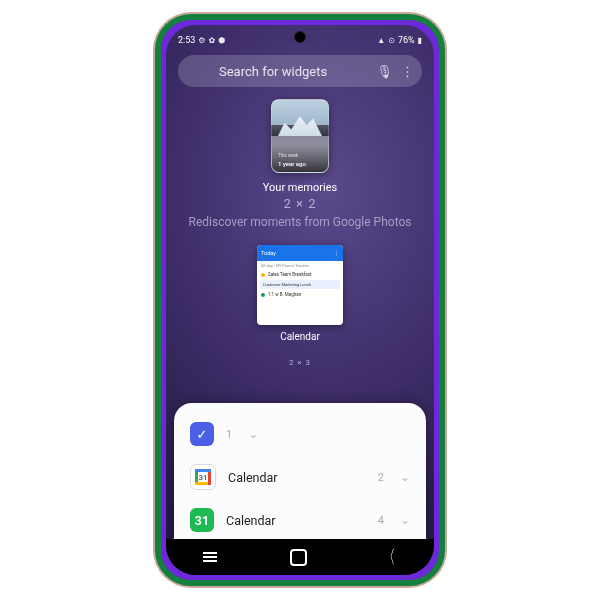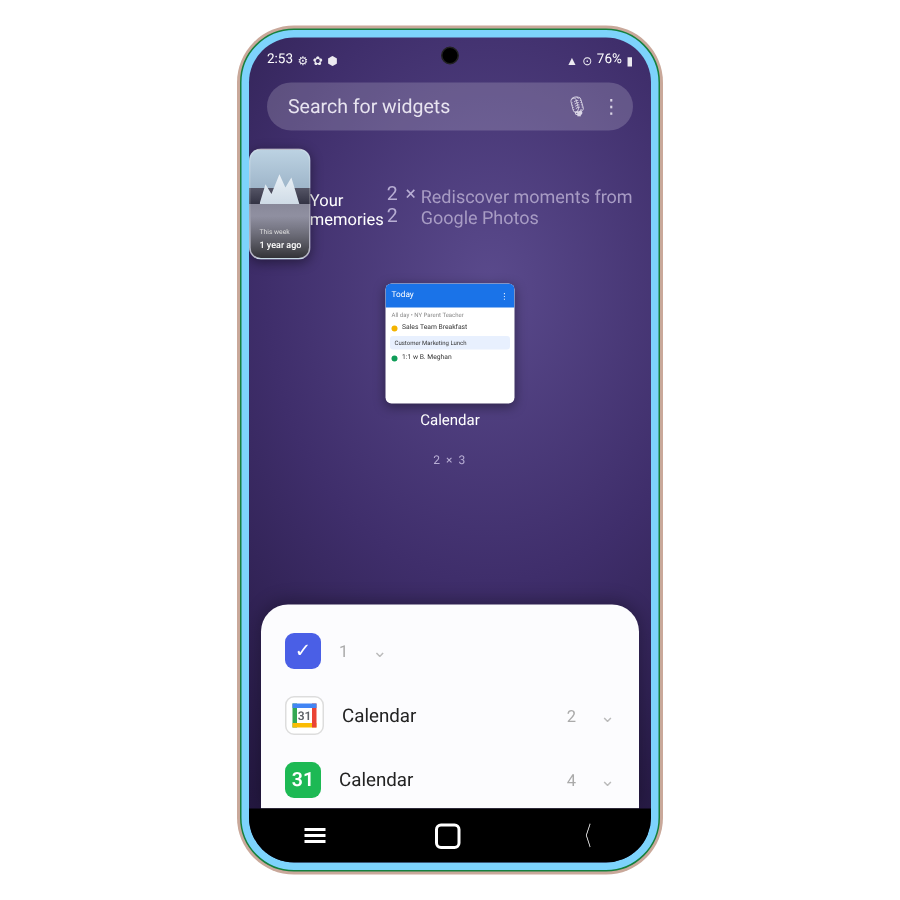--- a/index.html
+++ b/index.html
@@ -15,23 +15,23 @@
     width: 600px;
     height: 600px;
     position: relative;
     display: flex;
     align-items: center;
     justify-content: center;
   }
   .phone {
     width: 278px;
     height: 560px;
-    background: #7dd3fc;
+    background: #6d28d9;
     border-radius: 36px;
-    border: 1px solid #15803d;
+    border: 6px solid #15803d;
     box-shadow: 0 0 0 2px #c9a89a;
     position: relative;
     overflow: hidden;
   }
 
   .screen {
     position: absolute;
     inset: 5px;
     border-radius: 30px;
     overflow: hidden;
@@ -72,39 +72,40 @@
     height: 32px;
     background: rgba(255,255,255,0.18);
     border-radius: 18px;
     display: flex;
     align-items: center;
     padding: 0 8px 0 14px;
     color: #e8e4f0;
     font-size: 13px;
     gap: 8px;
   }
-  .search-bar .placeholder { flex: 1; }
+  .search-bar .placeholder { flex: 1; margin-left: 27px; }
   .search-bar .ic { font-size: 13px; opacity: 0.9; }
 
   .scroll-area {
     position: absolute;
     top: 64px;
     bottom: 36px;
     left: 0;
     right: 0;
     overflow: hidden;
   }
 
   
   .hero {
     display: flex;
-    flex-direction: row;
+    flex-direction: column;
     align-items: center;
     margin-top: 10px;
     color: #fff;
+    text-align: center;
   }
   .mem-card {
     width: 56px;
     height: 72px;
     border-radius: 8px;
     background: linear-gradient(#bcd2e2 0%, #9fb6ca 35%, #556 35%, #334 50%, #889 50%, #aab 100%);
     box-shadow: 0 2px 8px rgba(0,0,0,0.4);
     position: relative;
     overflow: hidden;
     border: 1px solid rgba(255,255,255,0.2);

